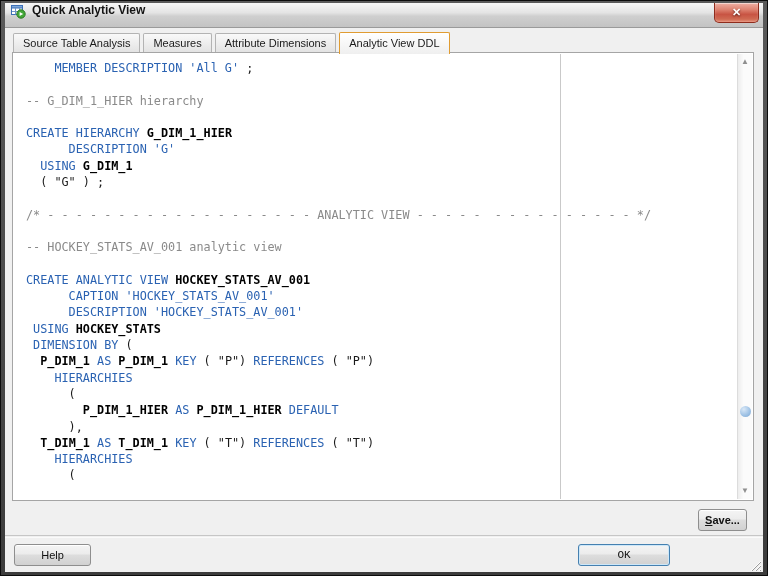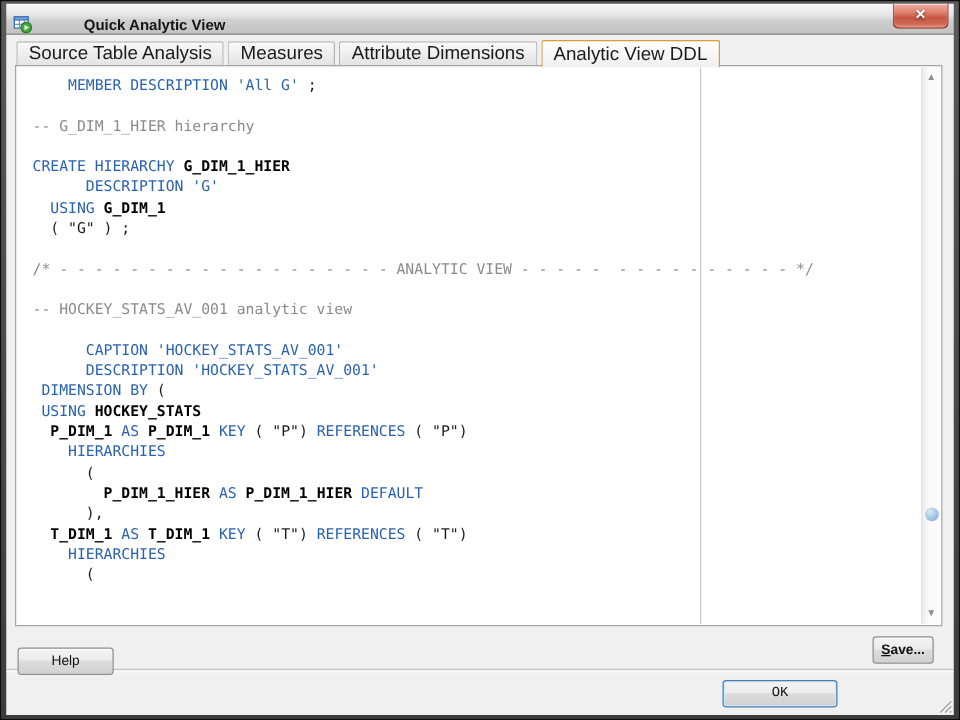--- a/index.html
+++ b/index.html
@@ -13,21 +13,21 @@
   .window {
     position:absolute; inset:0;
     border:1px solid #0c0c0c;
     background:linear-gradient(#5a5a5a,#3c3c3c);
     padding:2px 4px 4px 4px;
   }
   .titlebar {
     position:relative; height:25px;
     background:linear-gradient(#f7f7f7 0%, #e4e4e4 40%, #cfcfcf 55%, #c3c3c3 100%);
     border-bottom:1px solid #9a9a9a;
-    display:flex; align-items:flex-end;gap:35px;
+    display:flex; align-items:flex-start;
   }
   .app-icon { width:16px; height:16px; margin-left:5px; display:inline-block; }
   .title {
     margin-left:6px; font-size:12px; font-weight:bold; color:#141414;
     white-space:nowrap;
   }
   .close-btn {
     position:absolute; top:0; right:4px; width:45px; height:20px;
     background:linear-gradient(#efb0a4 0%, #dd8270 35%, #c85443 60%, #cf6a52 85%, #e8907b 100%);
     border:1px solid #8e2c1d; border-top:none; border-radius:0 0 5px 5px;
@@ -41,21 +41,21 @@
   .client {
     position:relative; height:544px; background:#f0f0f0;
   }
   
   .tabs {
     position:absolute; left:8px; top:4px; height:20px;
     display:flex; align-items:flex-end; gap:3px; z-index:5;
   }
   .tab {
     height:19px; line-height:18px; padding:0 9px;
-    font-size:15px; color:#1a1a1a; white-space:nowrap;
+    font-size:11px; color:#1a1a1a; white-space:nowrap;
     background:linear-gradient(#f9f9f9, #e3e3e3);
     border:1px solid #b3b3b3; border-bottom:none;
     border-radius:2px 2px 0 0; cursor:default;text-align:right;
   }
   .tab.active {
     height:22px; line-height:21px; margin-bottom:-2px; z-index:6;
     background:linear-gradient(#ffffff, #f4f4f4 70%, #efefef);
     border:1px solid var(--active_tab_border, #e09c32); border-bottom:none;
   }
   
@@ -103,21 +103,21 @@
   .btn {
     position:absolute; height:22px;
     font-family:"Liberation Sans", sans-serif; font-size:11px; color:#111;
     background:linear-gradient(#f4f4f4 0%, #ececec 45%, #dddddd 50%, #d1d1d1 100%);
     border:1px solid #8e8e8e; border-radius:3px;
     box-shadow:inset 0 1px 0 #ffffff;
     padding:0; cursor:default;
   }
   .btn u { text-decoration:underline; }
   .save   { top:481px; right:16px;  width:49px;font-weight:bold; }
-  .help   { top:490px; left:9px;    width:77px; }
+  .help   { top:516px; left:9px;    width:77px; }
   .ok     {
     top:516px; left:573px; width:92px;
     border-color:#4580b0;
     box-shadow:inset 0 0 0 1px #cde7f8, inset 0 1px 0 #ffffff;
     font-family:Liberation Mono, monospace;
   }
   .cancel { top:516px; right:10px;  width:72px;margin-top:39px; }
   .sep {
     position:absolute; left:0; right:0; top:507px; height:2px;
     border-top:1px solid #c6c6c6; box-shadow:0 1px 0 #fafafa;
@@ -163,24 +163,25 @@
           <div class="ln">&nbsp;</div>
           <div class="ln"><span class="tok-k">CREATE HIERARCHY </span><span class="tok-i">G_DIM_1_HIER</span></div>
           <div class="ln"><span class="tok-k">      DESCRIPTION </span><span class="tok-s">'G'</span></div>
           <div class="ln"><span class="tok-k">  USING </span><span class="tok-i">G_DIM_1</span></div>
           <div class="ln"><span class="tok-p">  ( "G" ) ;</span></div>
           <div class="ln">&nbsp;</div>
           <div class="ln"><span class="tok-c">/* - - - - - - - - - - - - - - - - - - - ANALYTIC VIEW - - - - -  - - - - - - - - - - */</span></div>
           <div class="ln">&nbsp;</div>
           <div class="ln"><span class="tok-c">-- HOCKEY_STATS_AV_001 analytic view</span></div>
           <div class="ln">&nbsp;</div>
+          <div class="ln"><span class="tok-k">CREATE ANALYTIC VIEW </span><span class="tok-i">HOCKEY_STATS_AV_001</span></div>
           <div class="ln"><span class="tok-k">      CAPTION </span><span class="tok-s">'HOCKEY_STATS_AV_001'</span></div>
           <div class="ln"><span class="tok-k">      DESCRIPTION </span><span class="tok-s">'HOCKEY_STATS_AV_001'</span></div>
+          <div class="ln"><span class="tok-k"> USING </span><span class="tok-i">HOCKEY_STATS</span></div>
           <div class="ln"><span class="tok-k"> DIMENSION BY </span><span class="tok-p">(</span></div>
-          <div class="ln"><span class="tok-k"> USING </span><span class="tok-i">HOCKEY_STATS</span></div>
           <div class="ln"><span class="tok-p">  </span><span class="tok-i">P_DIM_1</span><span class="tok-k"> AS </span><span class="tok-i">P_DIM_1</span><span class="tok-k"> KEY </span><span class="tok-p">( "P") </span><span class="tok-k">REFERENCES </span><span class="tok-p">( "P")</span></div>
           <div class="ln"><span class="tok-k">    HIERARCHIES</span></div>
           <div class="ln"><span class="tok-p">      (</span></div>
           <div class="ln"><span class="tok-p">        </span><span class="tok-i">P_DIM_1_HIER</span><span class="tok-k"> AS </span><span class="tok-i">P_DIM_1_HIER</span><span class="tok-k"> DEFAULT</span></div>
           <div class="ln"><span class="tok-p">      ),</span></div>
           <div class="ln"><span class="tok-p">  </span><span class="tok-i">T_DIM_1</span><span class="tok-k"> AS </span><span class="tok-i">T_DIM_1</span><span class="tok-k"> KEY </span><span class="tok-p">( "T") </span><span class="tok-k">REFERENCES </span><span class="tok-p">( "T")</span></div>
           <div class="ln"><span class="tok-k">    HIERARCHIES</span></div>
           <div class="ln"><span class="tok-p">      (</span></div>
         </div>
       <div class="scrollbar">

